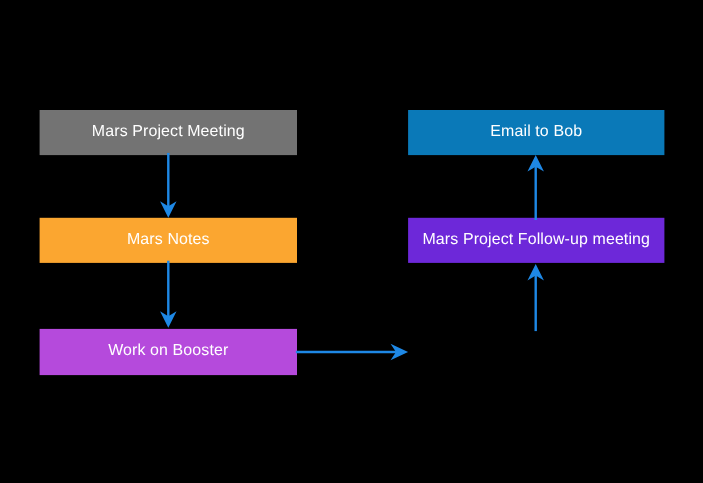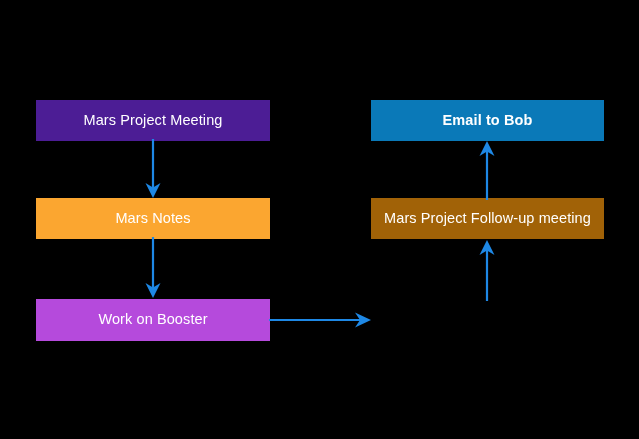--- a/index.html
+++ b/index.html
@@ -40,37 +40,37 @@
   .edge svg {
     display: block;
     overflow: visible;
   }
 </style>
 </head>
 <body>
 
 <div id="canvas">
 
-  <div class="node" style="left:36px; top:100px; width:234px; height:41px; background:#4c1d95;">
+  <div class="node" style="left:36px; top:100px; width:234px; height:41px; background:#737373;">
     <span>Mars Project Meeting</span>
   </div>
 
   <div class="node" style="left:36px; top:299px; width:234px; height:42px; background:#B54ADC;">
     <span>Work on Booster</span>
   </div>
 
   <div class="node" style="left:36px; top:198px; width:234px; height:41px; background:#FBA630;">
     <span>Mars Notes</span>
   </div>
 
-  <div class="node" style="left:371px; top:100px; width:233px; height:41px; background:#0A79B8;font-weight:bold;">
+  <div class="node" style="left:371px; top:100px; width:233px; height:41px; background:#0A79B8;">
     <span>Email to Bob</span>
   </div>
 
-  <div class="node" style="left:371px; top:198px; width:233px; height:41px; background:#a16207;">
+  <div class="node" style="left:371px; top:198px; width:233px; height:41px; background:#6d28d9;">
     <span>Mars Project Follow-up meeting</span>
   </div>
 
 
   <div class="edge" style="left:139px; top:139px; width:28px; height:61px;">
     <svg width="28" height="61" viewBox="0 0 28 61">
       <line x1="14" y1="0" x2="14" y2="50" stroke="#1E88E5" stroke-width="2.2"></line>
       <path d="M14 59 L6.5 44 L14 48.5 L21.5 44 Z" fill="#1E88E5"></path>
     </svg>
   </div>

